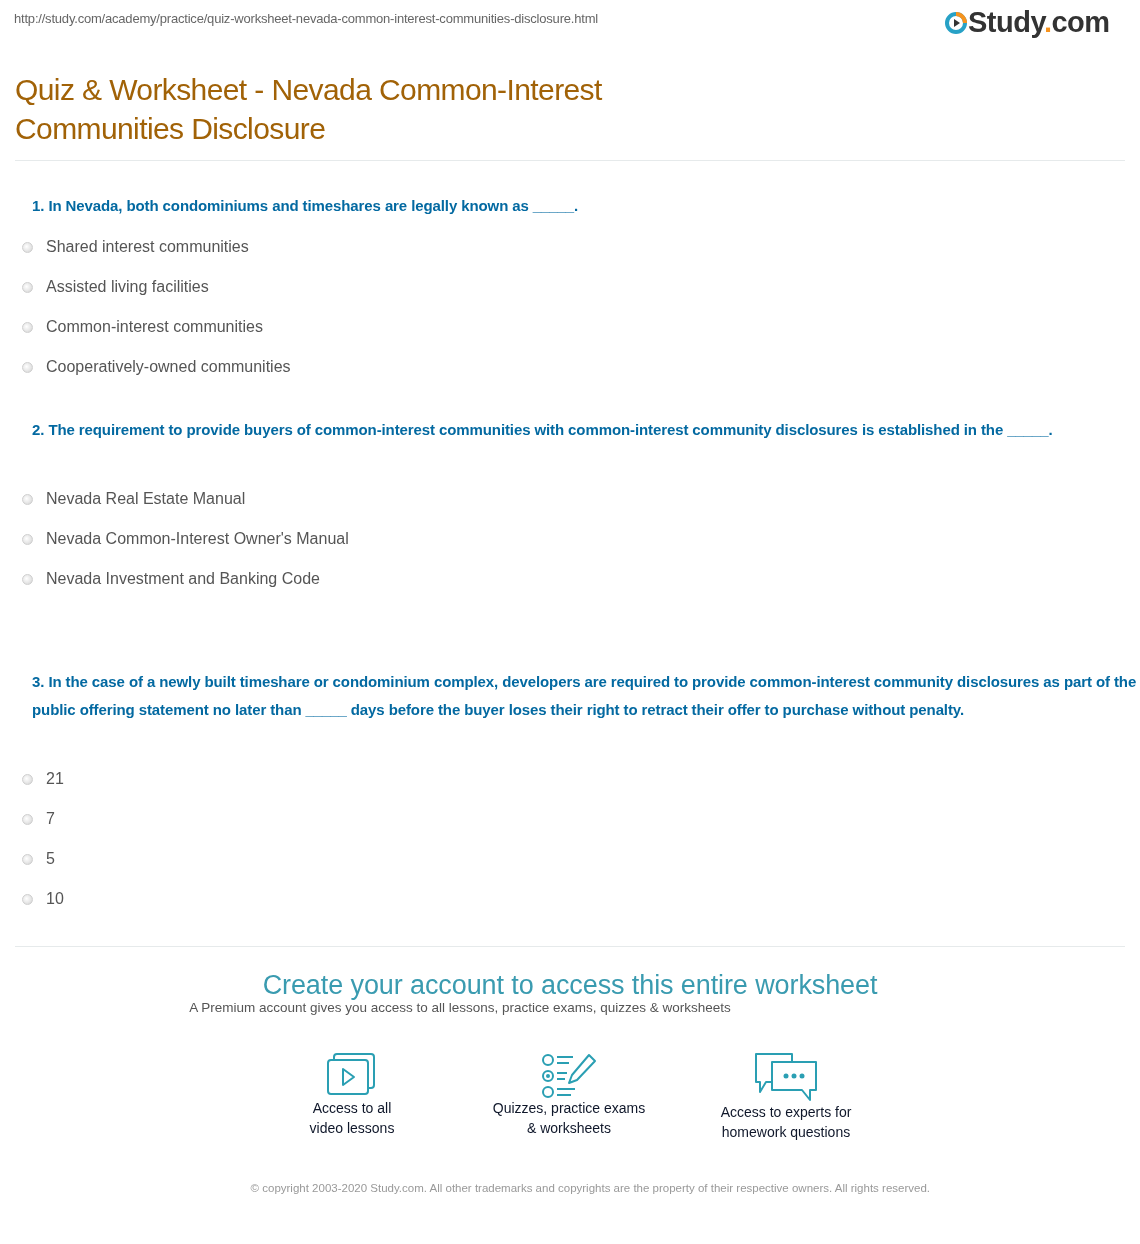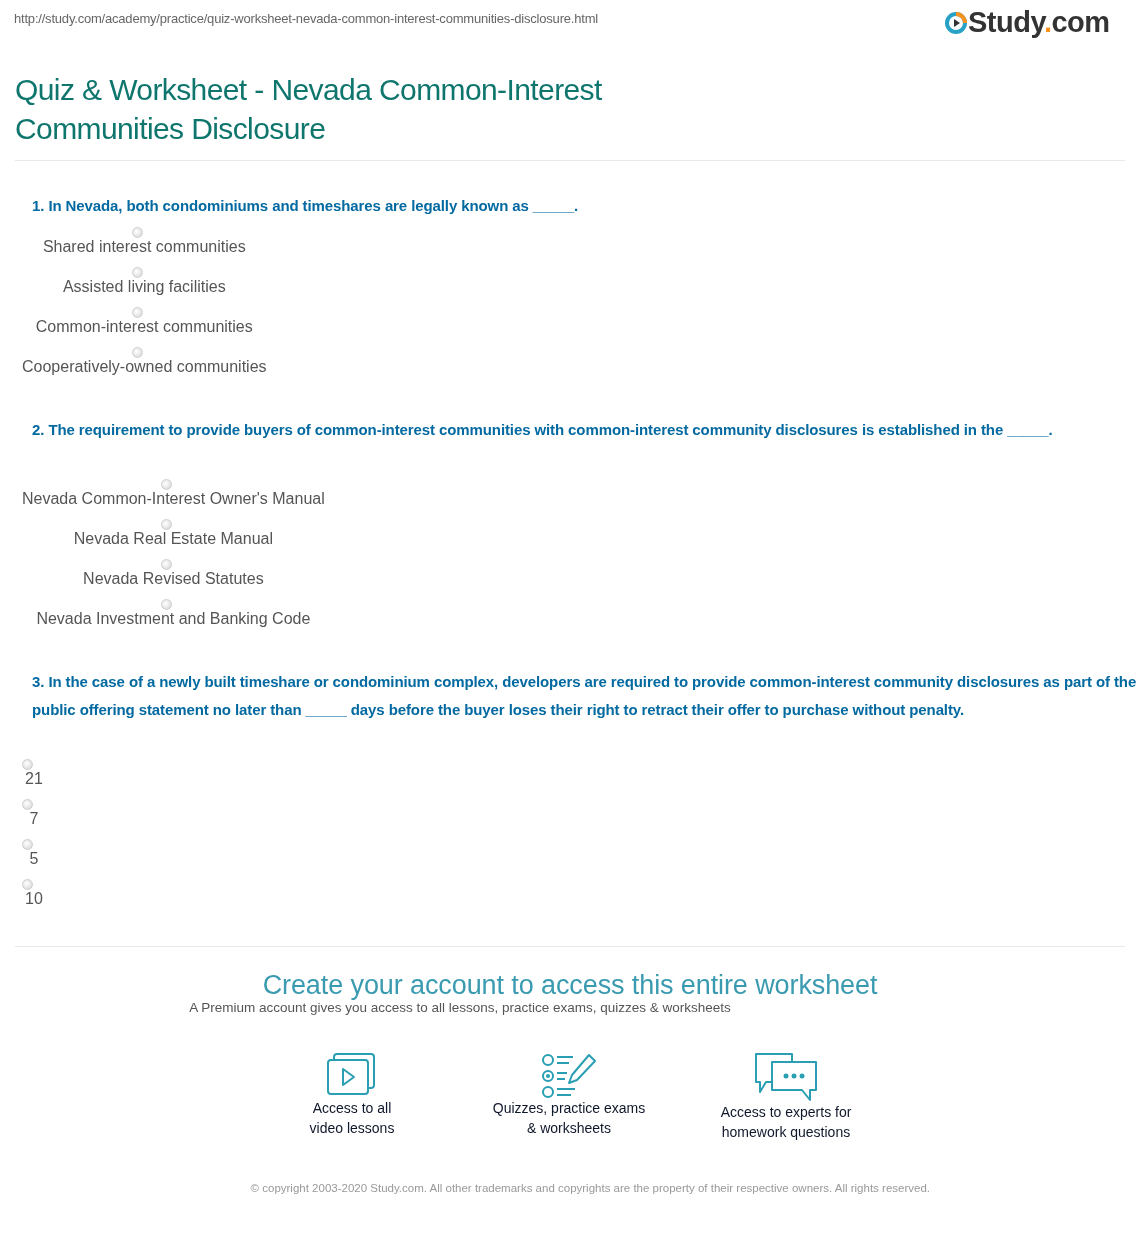--- a/index.html
+++ b/index.html
@@ -15,35 +15,35 @@
   .logo {
     position: absolute; left: 944px; top: 6px;
     display: flex; align-items: center; 
   }
   .logo-text {
     font-size: 29px; font-weight: bold; color: #333333; letter-spacing: -0.5px;
   }
   .logo-text .dot { color: #f7931e; }
   .title {
     position: absolute; left: 15px; top: 70px; width: 760px;
-    font-size: 30px; line-height: 39px; color: #0f766e; font-weight: normal;
+    font-size: 30px; line-height: 39px; color: #a16207; font-weight: normal;
     letter-spacing: -0.6px;
   }
   .hr {
     position: absolute; left: 15px; width: 1110px; height: 1px; background: #e6eaeb;
   }
   .question {
     position: absolute; left: 32px; width: 1110px;
     font-size: 15px; line-height: 28px; font-weight: bold; color: #0369a1;
     letter-spacing: -0.1px;
   }
   .options { position: absolute; left: 22px; }
   .option {
     display: flex; align-items: center; height: 40px;
-    font-size: 16px; color: #555555; flex-direction: column;
+    font-size: 16px; color: #555555;
   }
   .radio {
     width: 11px; height: 11px; border-radius: 50%;
     background: radial-gradient(circle at 40% 40%, #ffffff 0%, #e4e4e4 60%, #cfcfcf 100%);
     border: 1px solid #cfcfcf; margin-right: 13px; box-sizing: border-box;
   }
   .cta-title {
     position: absolute; left: 0; width: 1140px; top: 970px; text-align: center;
     font-size: 27px; color: #3a9bb0; letter-spacing: -0.1px;
   }
@@ -98,29 +98,25 @@
   <label class="option">
       <span class="radio"></span>
       <span>Cooperatively-owned communities</span>
     </label>
 </div>
 
 <div class="question" style="top:416px;">2. The requirement to provide buyers of common-interest communities with common-interest community disclosures is established in the _____.</div>
 <div class="options" style="top:479px;">
   <label class="option">
       <span class="radio"></span>
-      <span>Nevada Common-Interest Owner's Manual</span>
-    </label>
-  <label class="option">
-      <span class="radio"></span>
       <span>Nevada Real Estate Manual</span>
     </label>
   <label class="option">
       <span class="radio"></span>
-      <span>Nevada Revised Statutes</span>
+      <span>Nevada Common-Interest Owner's Manual</span>
     </label>
   <label class="option">
       <span class="radio"></span>
       <span>Nevada Investment and Banking Code</span>
     </label>
 </div>
 
 <div class="question" style="top:668px;">3. In the case of a newly built timeshare or condominium complex, developers are required to provide common-interest community disclosures as part of the public offering statement no later than _____ days before the buyer loses their right to retract their offer to purchase without penalty.</div>
 <div class="options" style="top:759px;">
   <label class="option">

